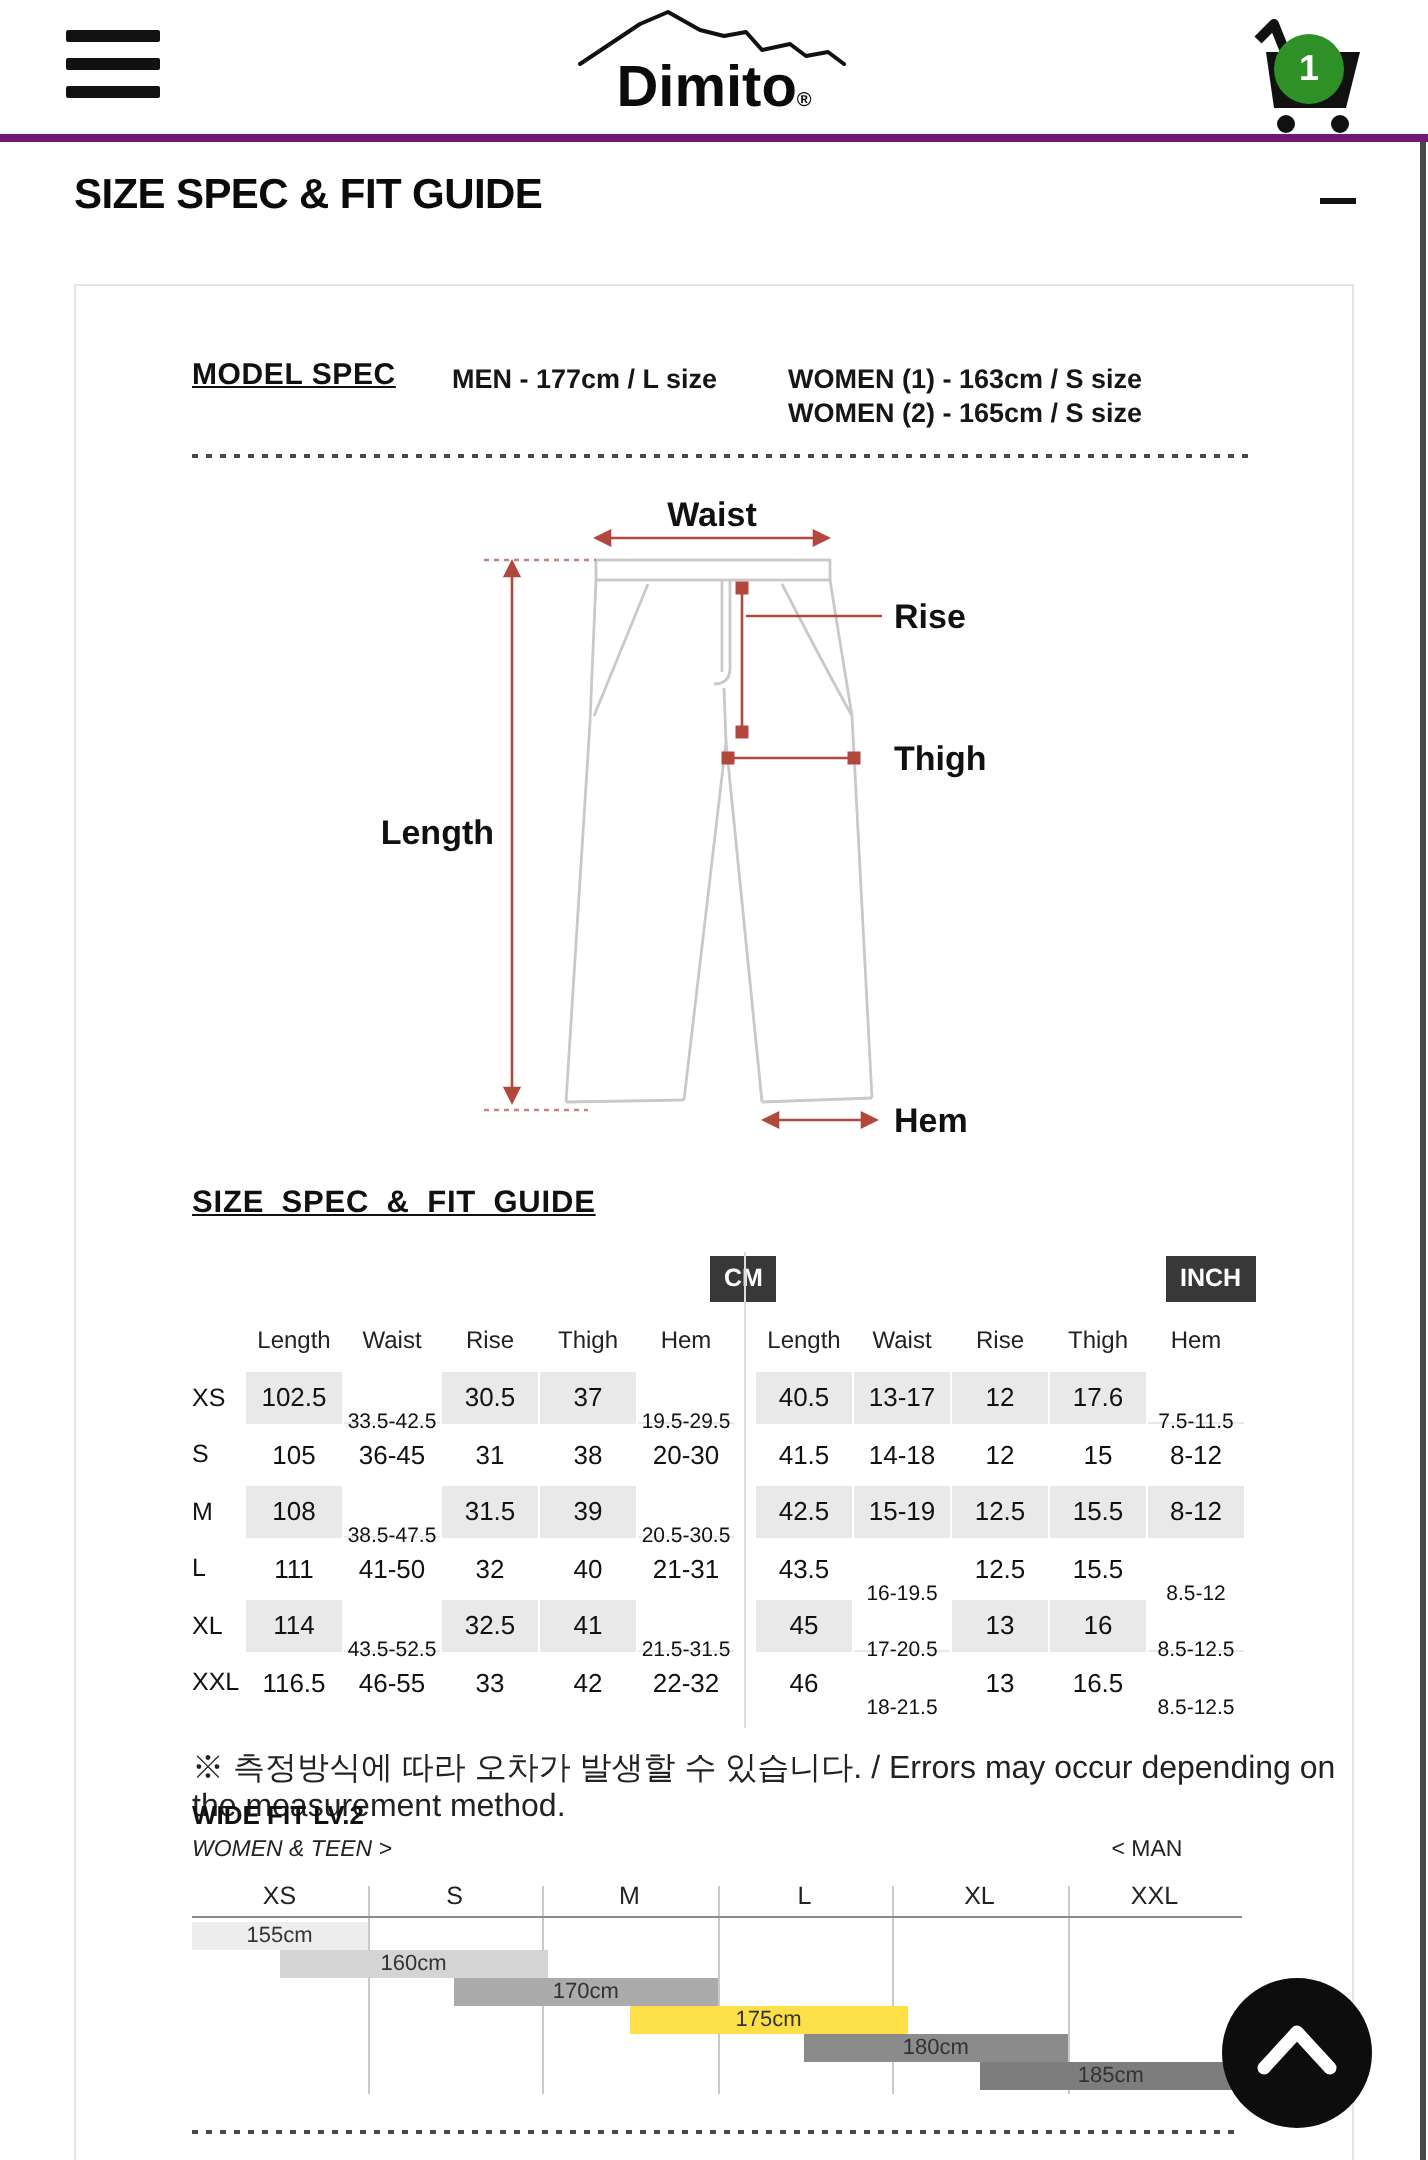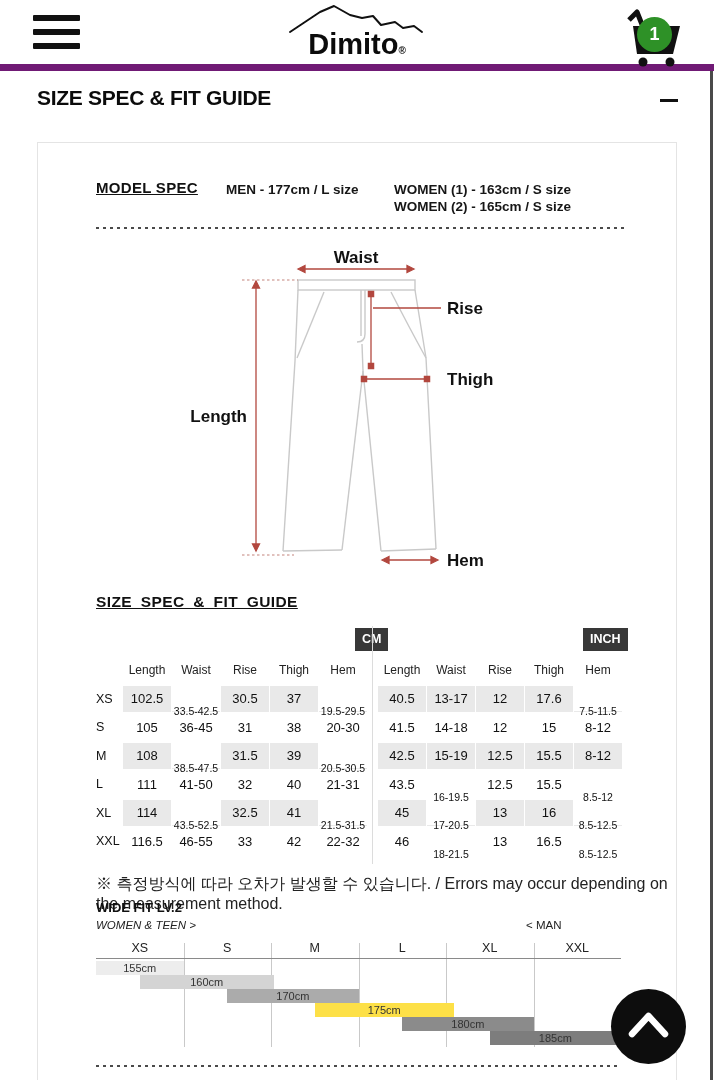--- a/index.html
+++ b/index.html
@@ -1,20 +1,20 @@
 <!DOCTYPE html>
 <html><head>
 <meta charset="utf-8">
 <style>
   * { margin:0; padding:0; box-sizing:border-box; }
   body { background:#fff; font-family:"Liberation Sans", sans-serif; }
   .screen { position:relative; width:714px; height:1080px; background:#fff; overflow:hidden; margin:0 auto; }
 
   
-  .topbar { position:absolute; left:0; top:0; width:714px; height:71px; background:#fff; border-bottom:7px solid #701a75; }
+  .topbar { position:absolute; left:0; top:0; width:714px; height:71px; background:#fff; border-bottom:4px solid #701a75; }
   .hamburger { position:absolute; left:33px; top:13px; width:47px; height:40px; cursor:pointer; }
   .hamburger .bar { position:absolute; left:0; width:47px; height:6px; background:#111; border-radius:1px; }
   .hamburger .b1{top:2px} .hamburger .b2{top:16px} .hamburger .b3{top:30px}
   .logo { position:absolute; left:257px; top:2px; width:200px; height:68px; text-align:center; cursor:pointer; }
   .logo svg { display:block; margin:0 auto; }
   .logo-text { font-size:29px; font-weight:800; letter-spacing:0px; color:#0b0b0b; line-height:26px; margin-top:-5px; }
   .logo-reg { font-size:10px; font-weight:700; vertical-align:baseline; }
   .cart { position:absolute; right:26px; top:4px; width:66px; height:64px; cursor:pointer; }
   .cart-badge { position:absolute; left:15px; top:13px; width:35px; height:35px; border-radius:50%; color:#fff; font-size:18px; font-weight:700; text-align:center; line-height:35px; }
 
@@ -49,21 +49,21 @@
   .hcell { font-size:12px; color:#222; display:flex; align-items:center; justify-content:center; height:26px; }
   .scell { font-size:12.5px; color:#111; display:flex; align-items:center; justify-content:flex-start; }
   .vcell { font-size:13px; color:#111; display:flex; align-items:center; justify-content:center; }
   .vcell.shade { background:#e9e9e9; }
   .vcell.tight { font-size:10.5px;margin-top:25px; }
   .footnote { left:58px; top:731px; font-size:16px; color:#222; }
 
   
   .wf-title { left:58px; top:757px; font-size:13px; font-weight:800; color:#111; }
   .wf-left  { left:58px; top:776px; font-size:11.5px; color:#222; cursor:pointer;font-style:italic; }
-  .wf-right { left:488px; top:776px; width:95px; text-align:left; font-size:11.5px; color:#222; cursor:pointer; }
+  .wf-right { left:488px; top:776px; width:95px; text-align:center; font-size:11.5px; color:#222; cursor:pointer; }
   .fit-chart { left:58px; top:798px; width:525px; height:110px; }
   .zone-label { position:absolute; top:0; height:16px; text-align:center; font-size:12.5px; color:#222; z-index:2; }
   .zone-line { position:absolute; top:2px; width:1px; height:104px; background:#c9c9c9; z-index:0; }
   .axis-line { position:absolute; top:17px; left:0; width:525px; height:1px; background:#8a8a8a; z-index:1; }
   .fbar { position:absolute; height:14px; z-index:1; font-size:11px; color:#333; text-align:center; line-height:14px; }
   .dash2 { left:58px; top:922px; width:525px; }
 
   
   .scroll-top { position:absolute; left:611px; top:989px; width:75px; height:75px; border-radius:50%; background:#0d0d0d; cursor:pointer; z-index:5; }
 

